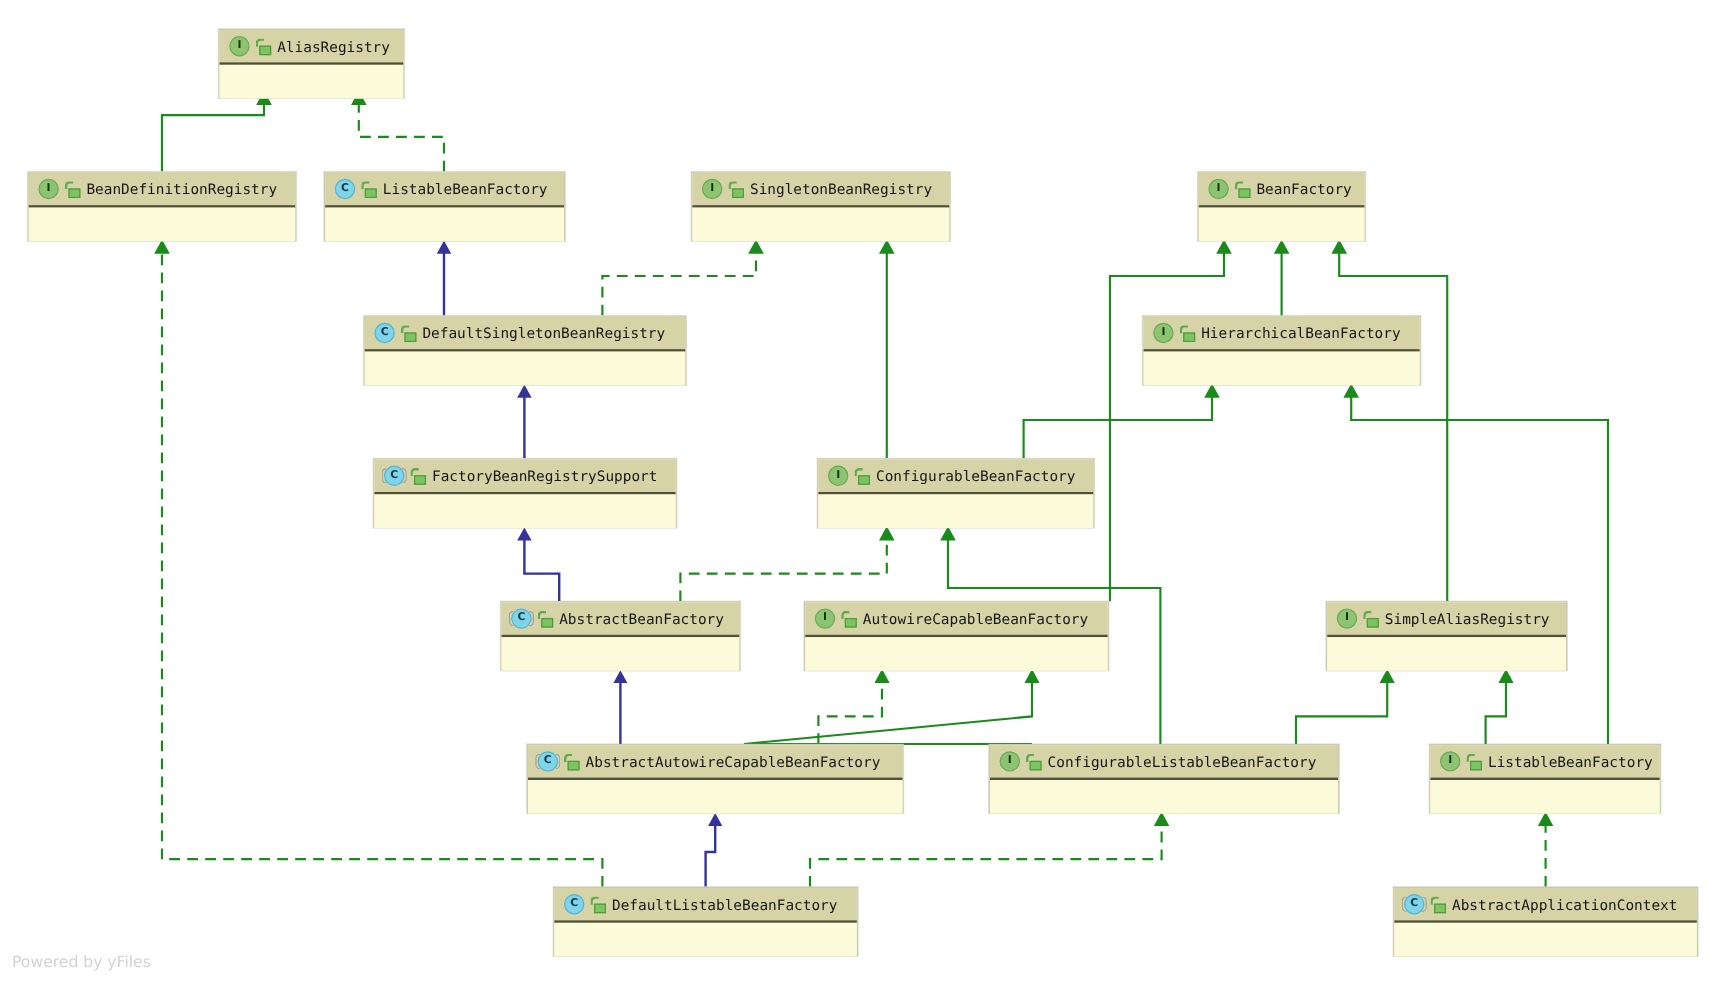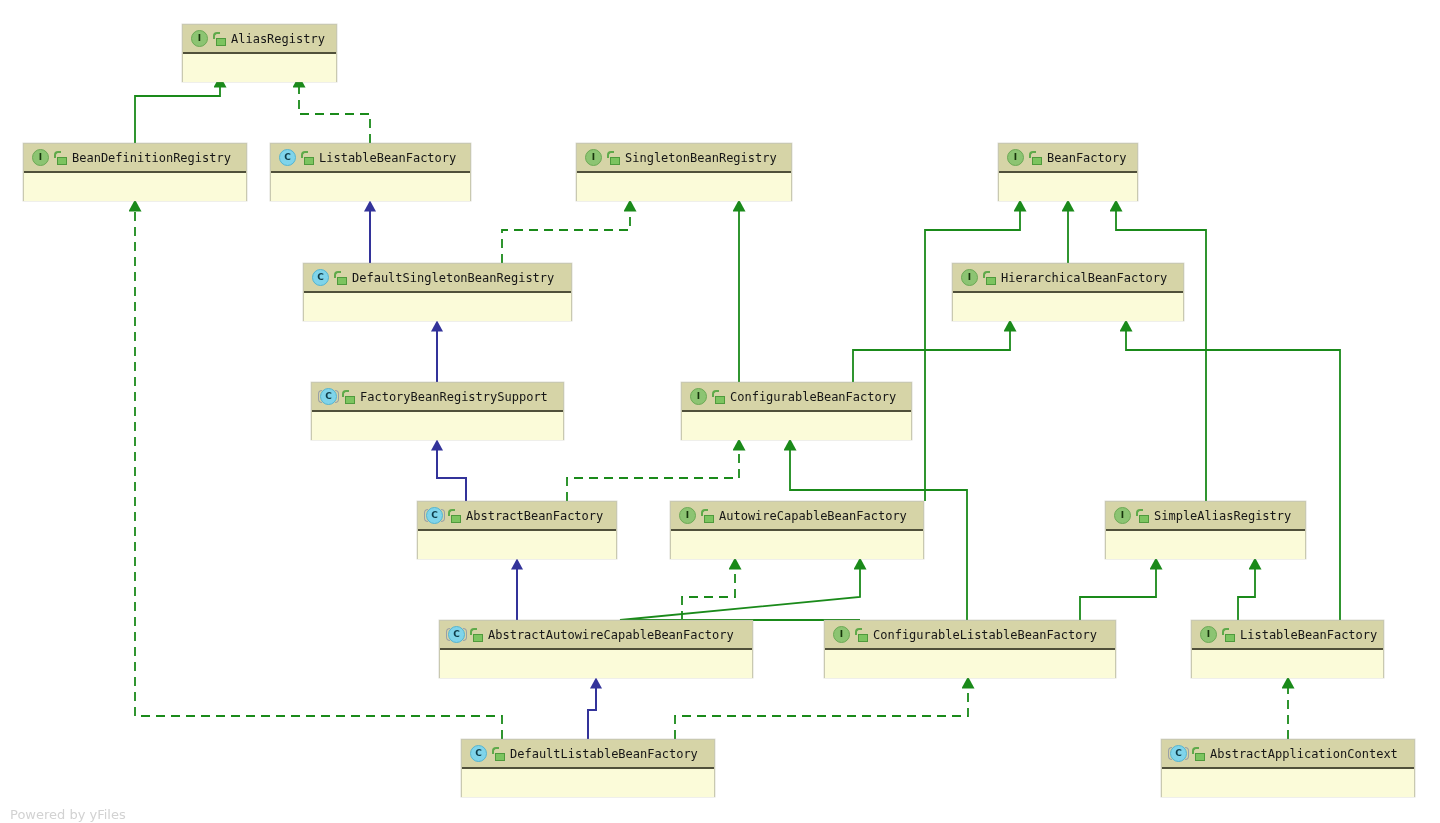--- a/index.html
+++ b/index.html
@@ -150,21 +150,20 @@
   }
   #watermark {
     position: absolute;
     left: 10px;
     top: 795px;
     font-family: "DejaVu Sans", sans-serif;
     font-size: 13px;
     color: #d2d2d2;
     z-index: 3;
     user-select: none;
-    margin-top: 12px;
   }
 </style>
 </head>
 <body>
 
 <div id="diagram-canvas">
 
   <svg id="edge-layer" viewBox="0 0 1440 823">
     <defs>
       <marker id="arrow-green" markerWidth="14" markerHeight="13" refX="1.5" refY="6.5" orient="auto" markerUnits="userSpaceOnUse">

